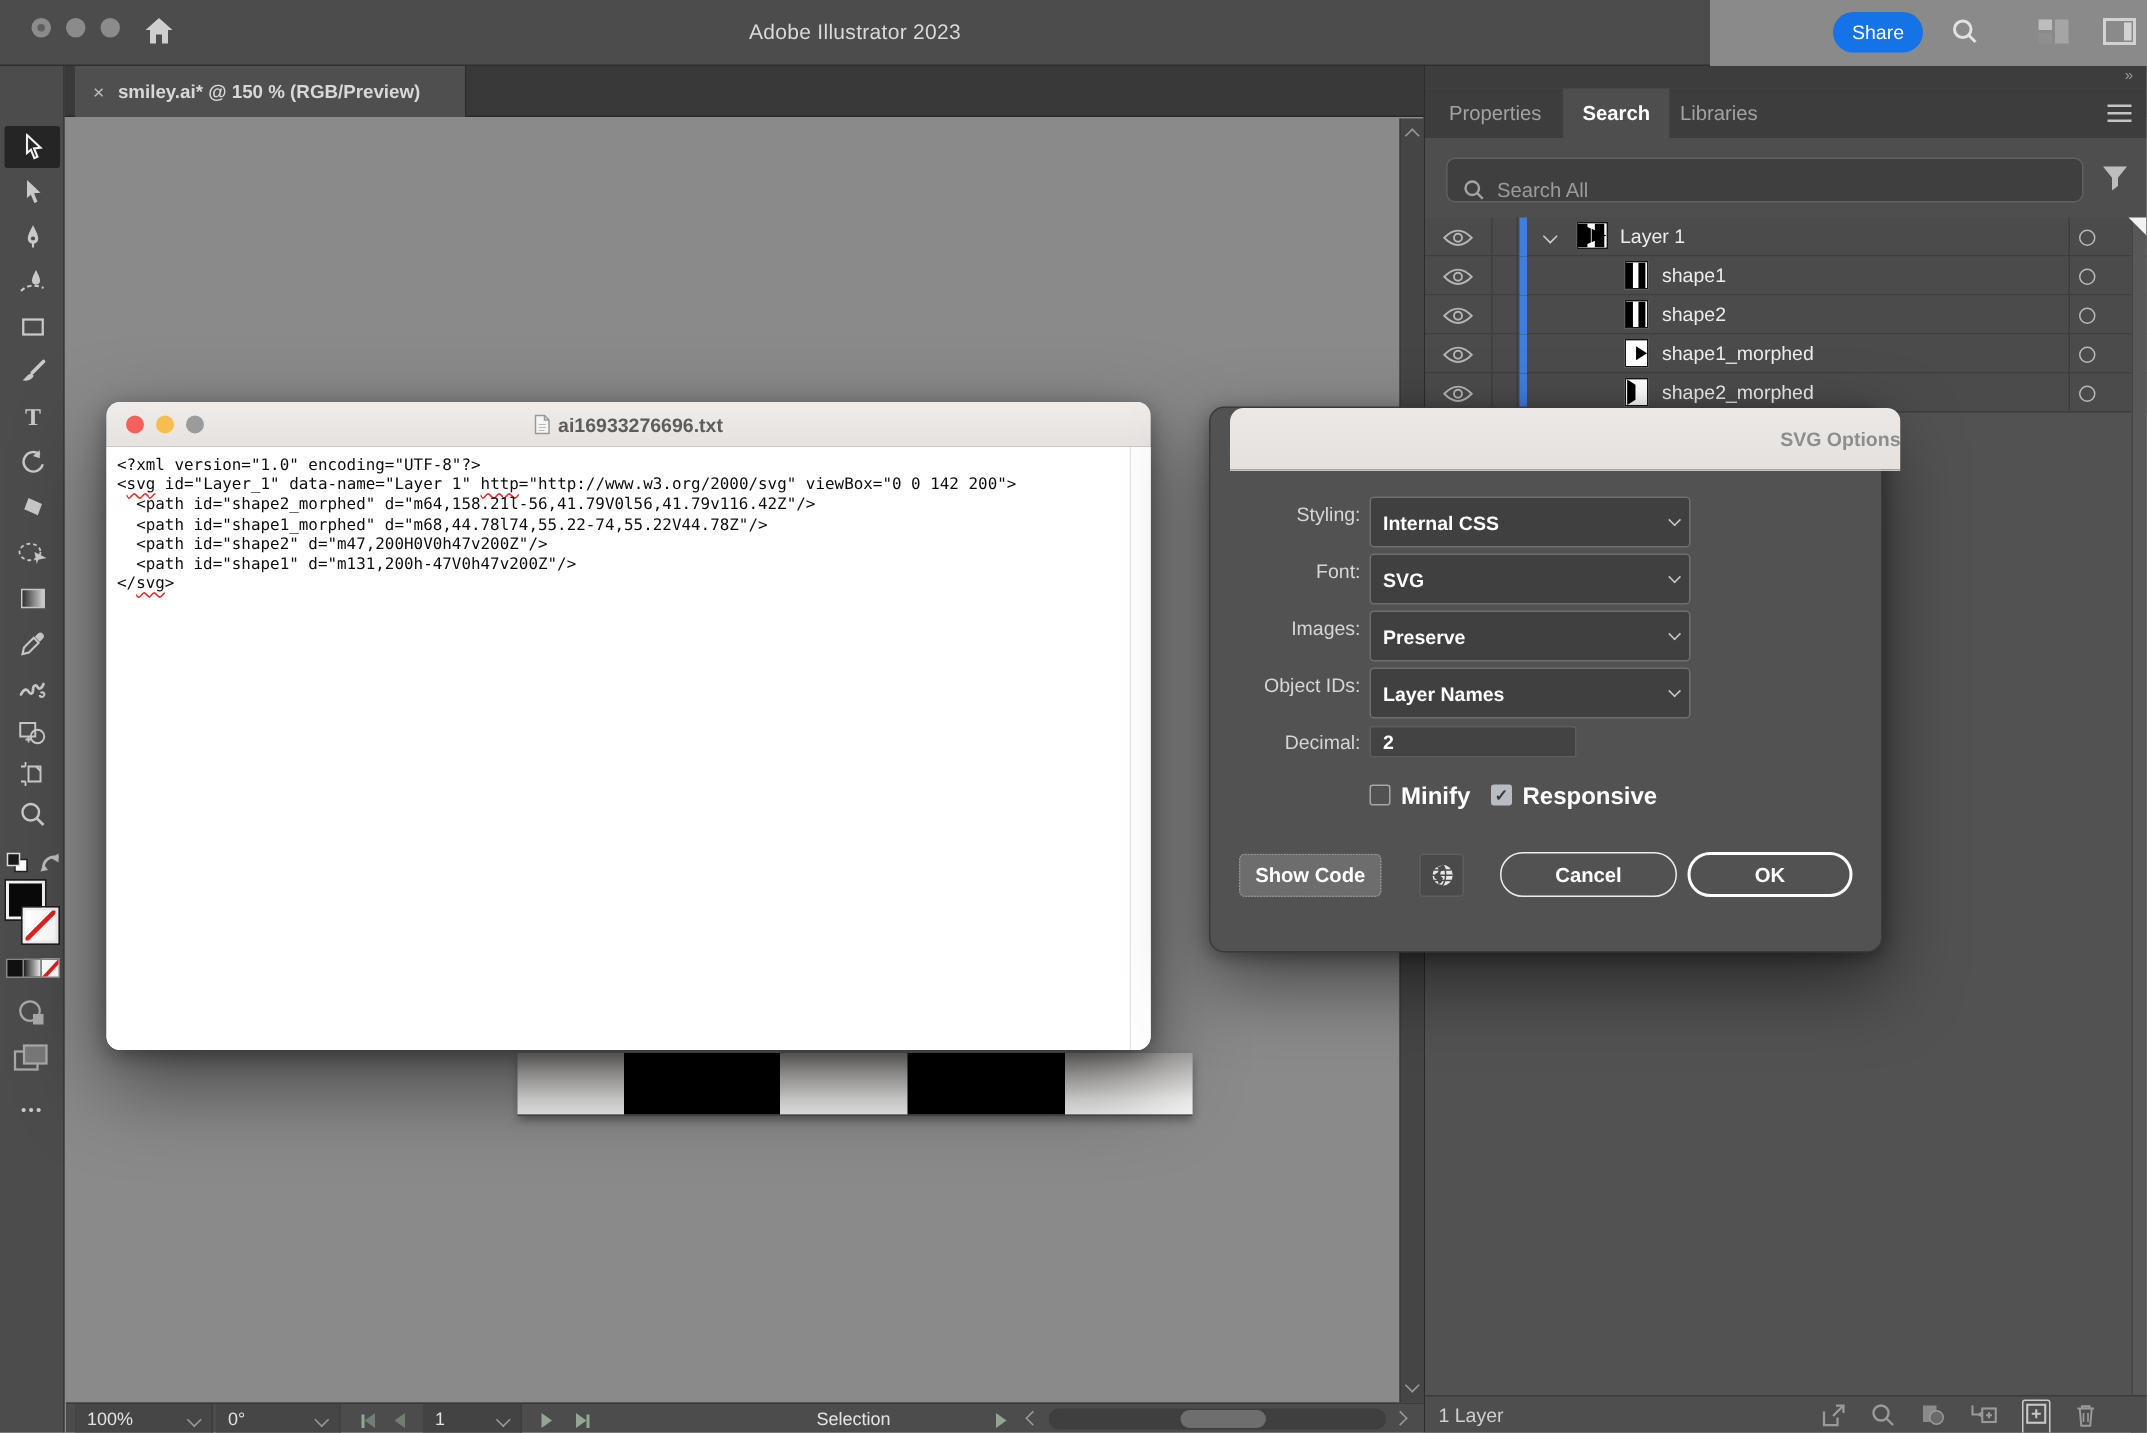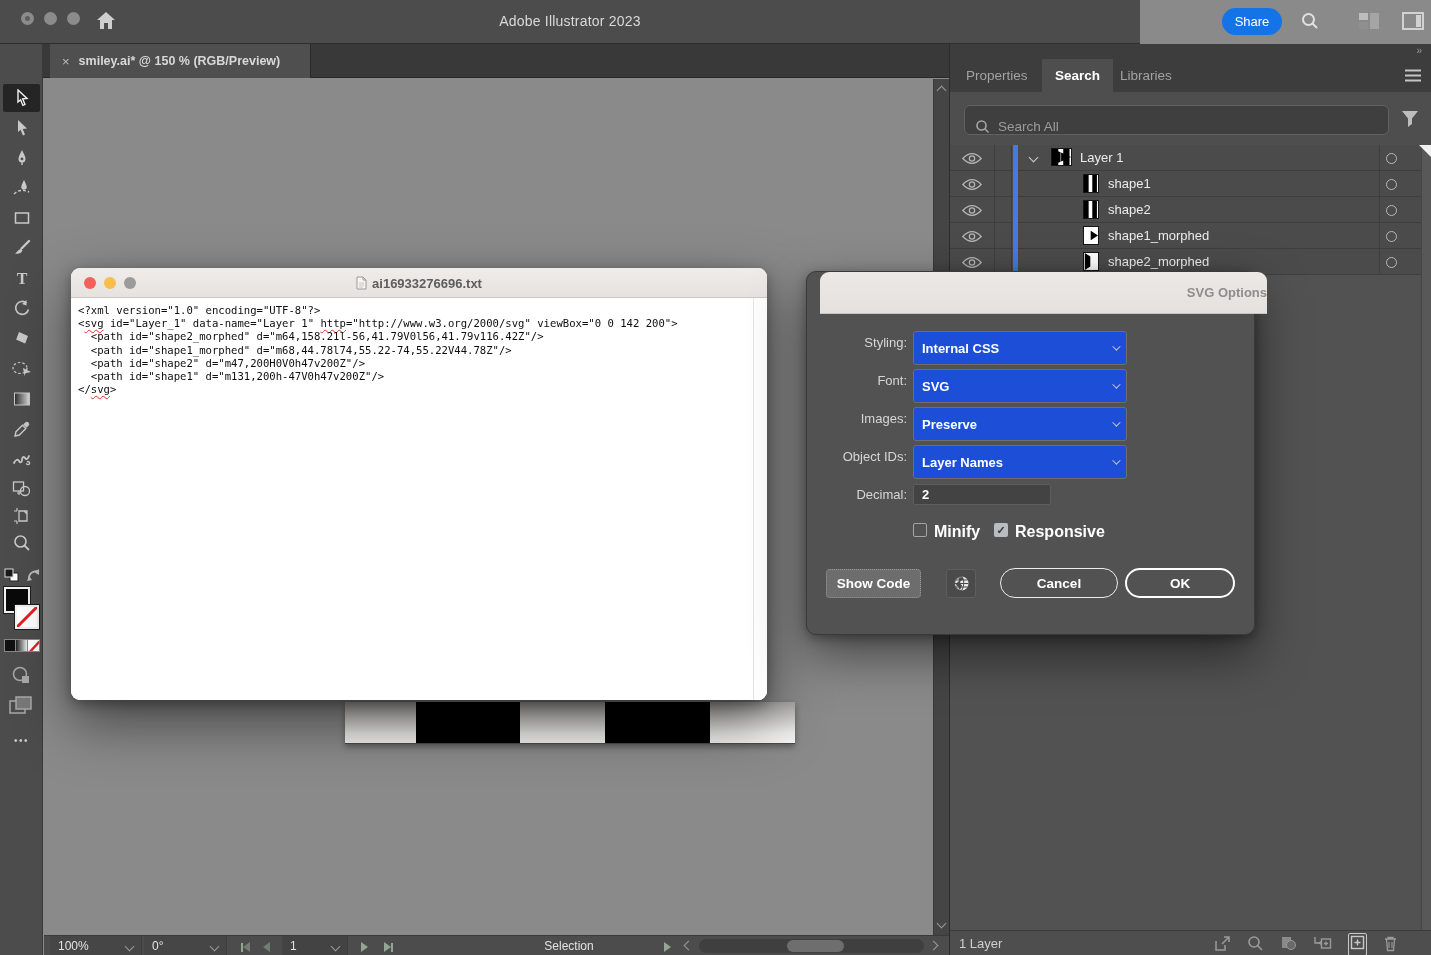--- a/index.html
+++ b/index.html
@@ -80,21 +80,21 @@
     border-radius:10px; box-shadow:0 20px 50px rgba(0,0,0,.5), 0 3px 12px rgba(0,0,0,.35);
     background:#525252; border:1px solid #3a3a3a; }
   #dialog-titlebar { position:absolute; left:0; top:0; width:100%; height:42px;
     background:linear-gradient(#ebe8e6,#e4e1de); border-radius:9px 9px 0 0;
     display:flex; align-items:center; justify-content:flex-end;
     color:#8d8d8d; font-size:13px; font-weight:bold; border-bottom:1px solid #c8c4c1;margin-left:13px; }
   .drow { position:absolute; left:0; width:100%; height:24px; }
   .dlabel { position:absolute; left:0; top:4px; width:100px; text-align:right;
     color:#d6d6d6; font-size:13px; }
   .dselect { position:absolute; left:106px; top:0; width:214px; height:23px;
-    background:#1d4ed8; border:1px solid #6e6e6e; border-radius:3px;
+    background:#404040; border:1px solid #6e6e6e; border-radius:3px;
     display:flex; align-items:center; padding:16px 8px; color:#fff; font-size:13px; font-weight:bold; }
   .dselect .chev { margin-left:auto; width:6px; height:6px;
     border-color:#c9c9c9; transform:rotate(45deg) translateY(-2px); }
   #decimal-input { position:absolute; left:106px; top:0; width:138px; height:21px;
     background:#434343; border:1px solid #5d5d5d; border-radius:2px;
     color:#fff; font-size:13px; font-weight:bold; padding:0 8px;
     font-family:"Liberation Sans", sans-serif; }
   .cb { position:absolute; top:0; width:14px; height:14px; border-radius:2px; }
   .cb.off { border:1.5px solid #a5a5a5; background:transparent; }
   .cb.on { background:#b9bdc1; color:#3c3c3c; font-size:11px; font-weight:bold;

